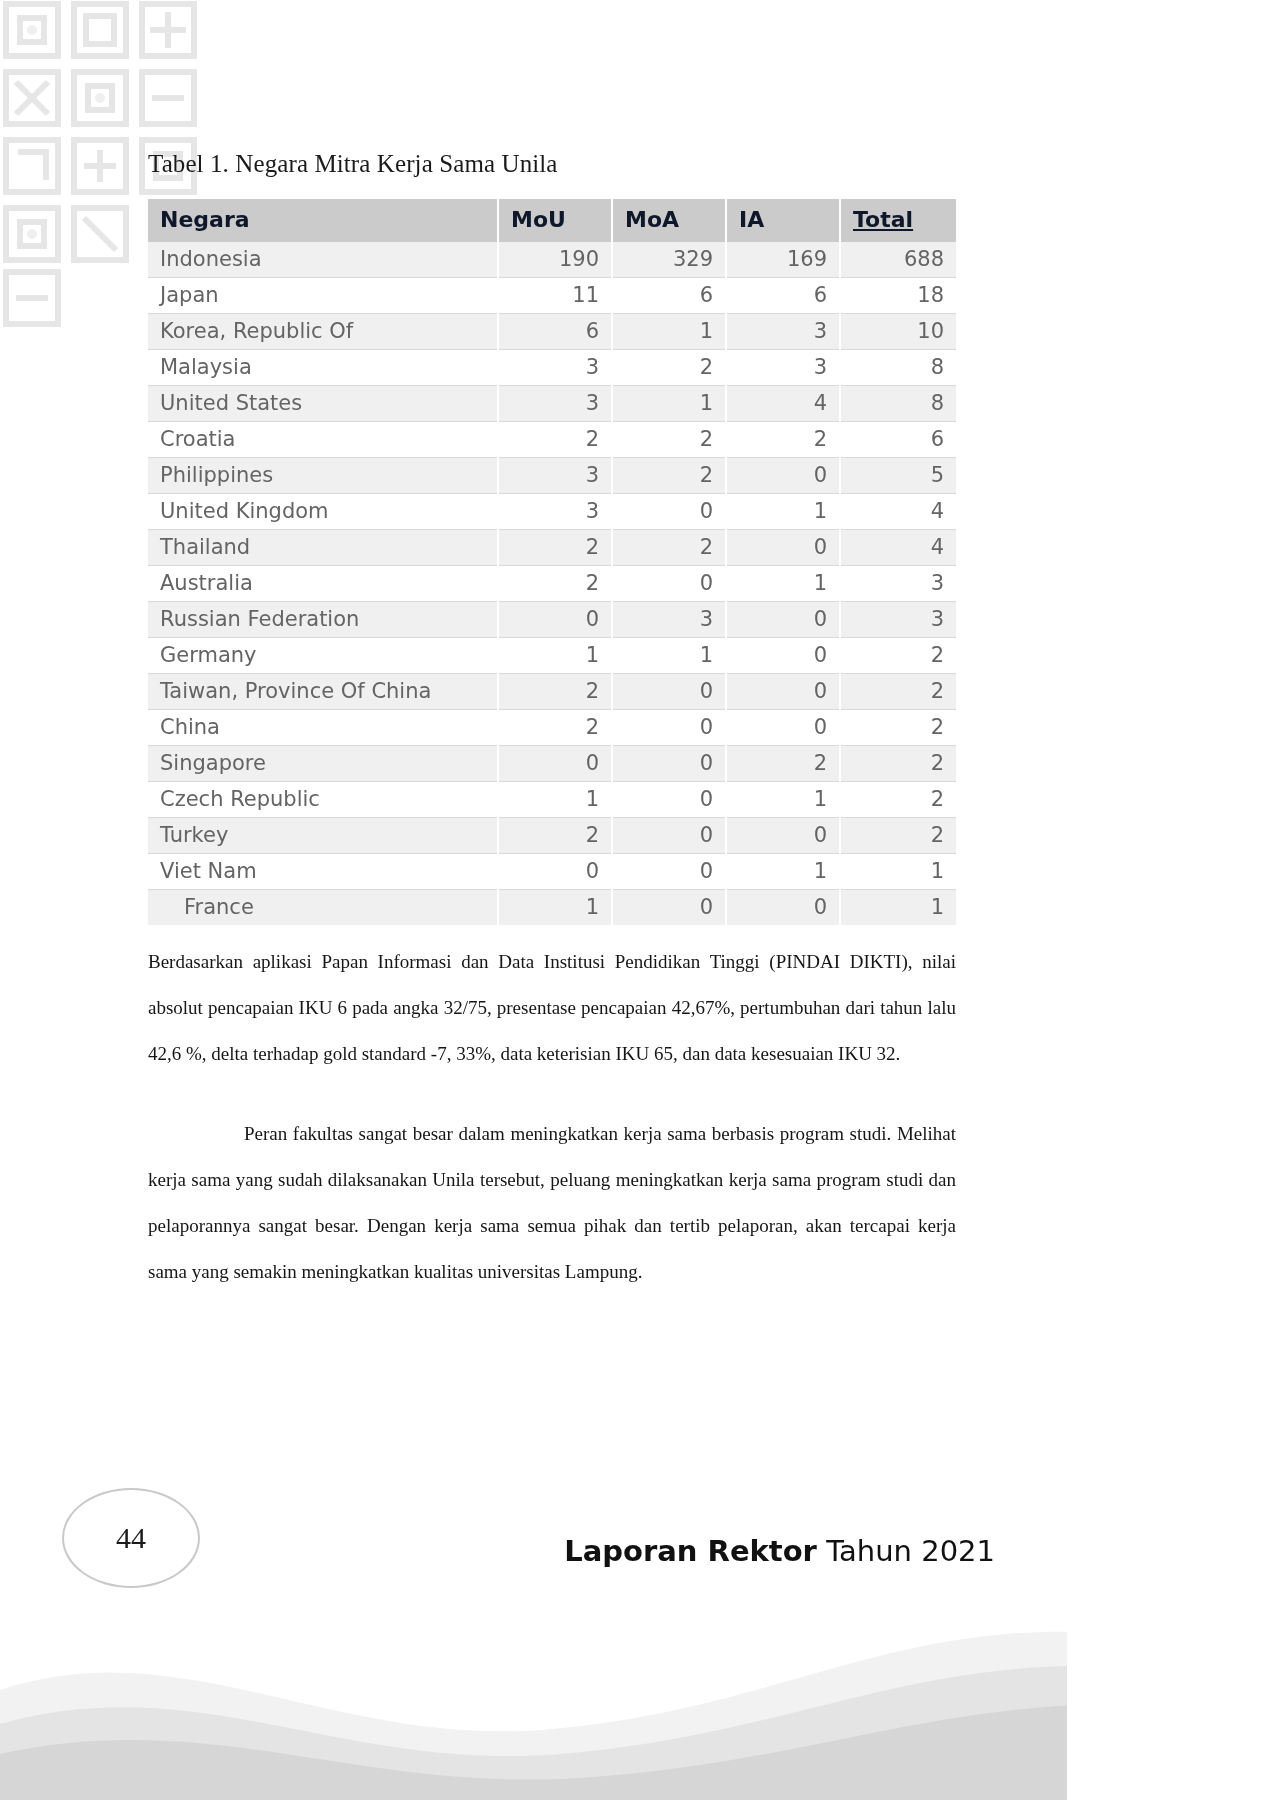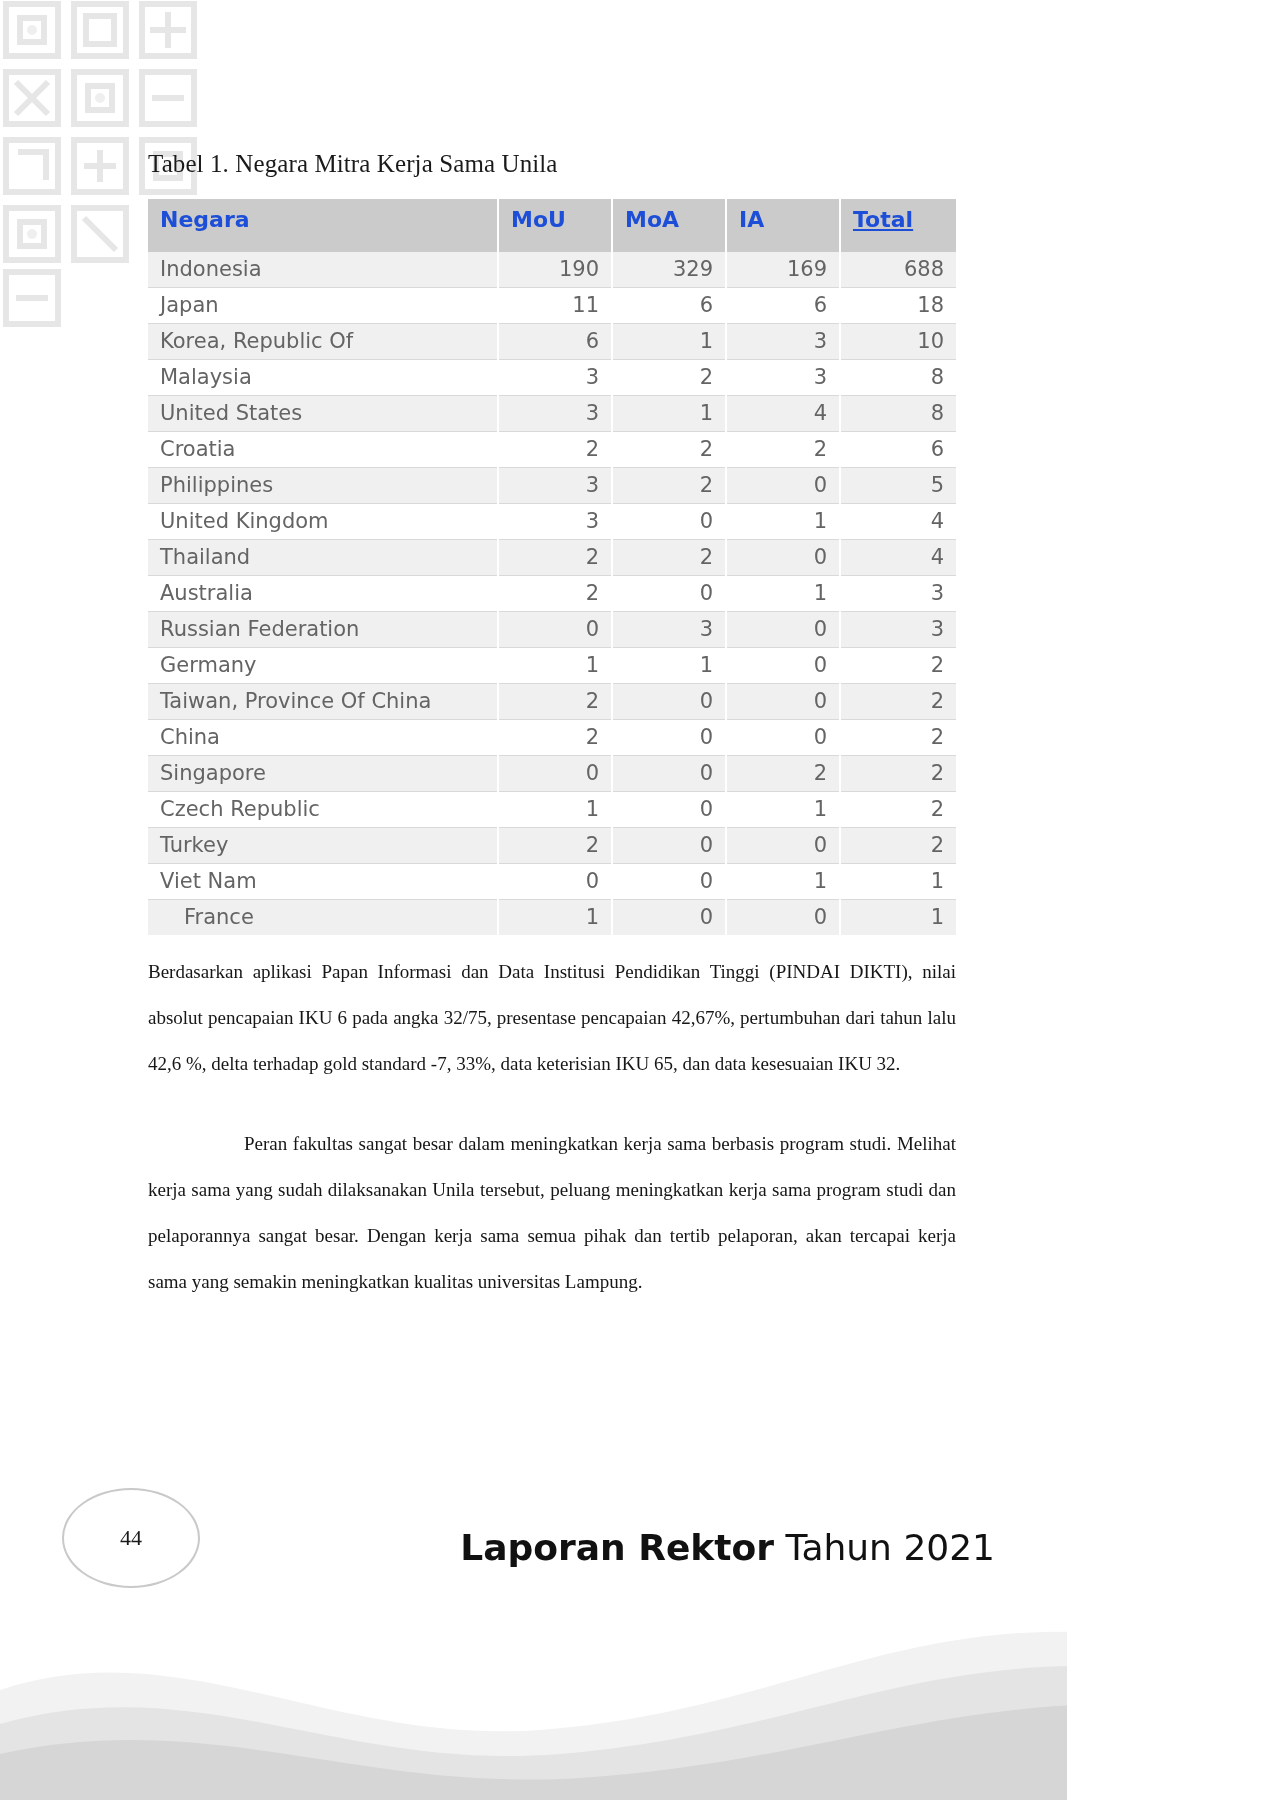--- a/index.html
+++ b/index.html
@@ -61,24 +61,24 @@
   
   table.mitra {
     width: 808px;
     border-collapse: collapse;
     font-family: "DejaVu Sans", sans-serif;
     table-layout: fixed;
   }
 
   table.mitra th {
     background: #cbcbcb;
-    color: #1d4ed8;
+    color: #0f172a;
     font-weight: bold;
     font-size: 22px;
-    padding: 8px 12px 20px 12px;
+    padding: 8px 12px 10px 12px;
     border-right: 2px solid #ffffff;
     height: 42px;
     vertical-align: middle;
   }
   table.mitra th:last-child { border-right: none; text-decoration: underline; }
 
   table.mitra th.c-negara { text-align: left; }
   table.mitra th.c-num    { text-align: left; }
 
   table.mitra td {
@@ -128,30 +128,30 @@
     bottom: 212px;
     width: 138px;
     height: 100px;
     border: 2px solid #c9c9c9;
     border-radius: 50%;
     background: #ffffff;
     display: flex;
     align-items: center;
     justify-content: center;
     font-family: "Liberation Serif", serif;
-    font-size: 22px;
+    font-size: 30px;
     color: #1a1a1a;
   }
 
   .footer-right {
     position: absolute;
     right: 72px;
     bottom: 232px;
     font-family: "DejaVu Sans", sans-serif;
-    font-size: 36px;
+    font-size: 29px;
     color: #111111;
     white-space: nowrap;
   }
   .footer-right .strong { font-weight: bold; }
   .footer-right .light  { font-weight: 400; }
 </style>
 </head>
 <body>
 
 <div class="page">

